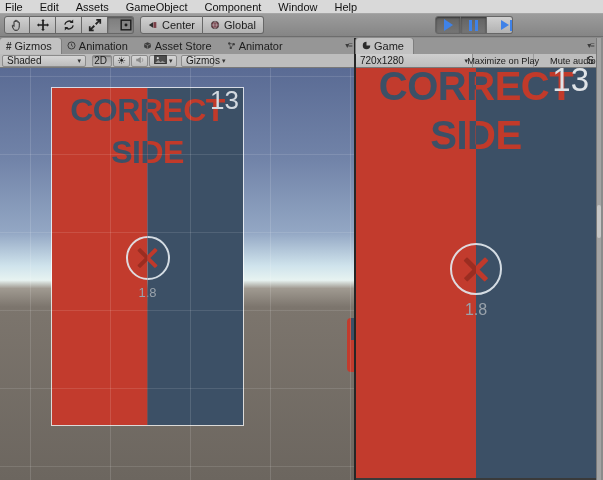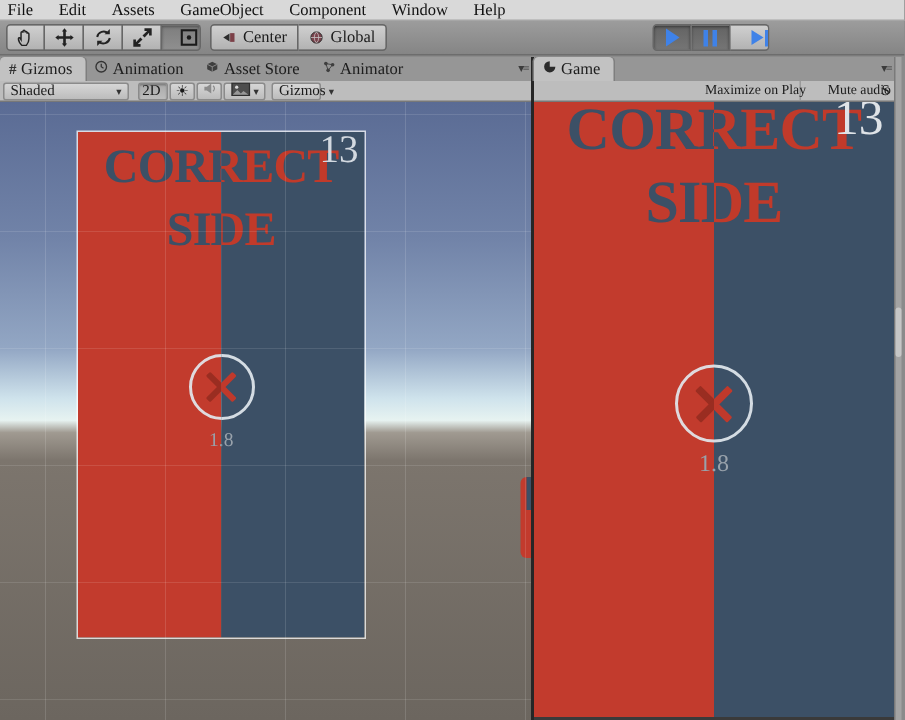--- a/index.html
+++ b/index.html
@@ -1,18 +1,18 @@
 <!DOCTYPE html>
 <html><head>
 <meta charset="utf-8">
 <style>
   * { margin:0; padding:0; box-sizing:border-box; }
   html,body { width:603px; height:480px; overflow:hidden; }
   body { font-family:"Liberation Sans","DejaVu Sans",sans-serif; font-size:11px; color:#1a1a1a; background:#8b8b8b; -webkit-font-smoothing:antialiased; }
-  .window { position:relative; width:603px; height:480px;font-family:Liberation Serif, serif; }
+  .window { position:relative; width:603px; height:480px; }
 
   
   .menubar { height:14px; background:#d9d9d9; border-bottom:1px solid #a6a6a6; display:flex; align-items:center; padding-left:5px; gap:17px; font-size:11px; color:#111; }
   .menubar span { cursor:default; }
 
   
   .toolbar { position:relative; height:23px; background:linear-gradient(#9c9c9c,#858585); border-bottom:1px solid #6d6d6d; }
   .btn-group { position:absolute; top:2px; display:flex; }
   .tbtn { width:26px; height:18px; background:linear-gradient(#d0d0d0,#b2b2b2); border:1px solid #676767; border-left:none; display:flex; align-items:center; justify-content:center; }
   .tbtn:first-child { border-left:1px solid #676767; border-radius:3px 0 0 3px;text-align:right; }
@@ -314,20 +314,24 @@
         <div class="tab active">
           <span class="glyph"><svg width="9" height="9" viewBox="0 0 12 12">
                 <path d="M11 6A5 5 0 1 1 6 1v5z" fill="#2b2b2b"></path>
               </svg></span>
           <span>Game</span>
         </div>
         <span class="panel-menu">▾≡</span>
       </div>
 
       <div class="viewbar">
+        <div class="res-dd">
+          <span>720x1280</span>
+          <span class="caret">▾</span>
+        </div>
         <div class="flatbtn" style="left:118px;width:60px;">
           <span style="transform:scale(.92);white-space:nowrap;">Maximize on Play</span>
         </div>
         <div class="flatbtn" style="left:192px;width:51px;">
           <span style="transform:scale(.92);white-space:nowrap;">Mute audio</span>
         </div>
         <div class="flatbtn" style="left:229px;width:11px;border-right:none;">
           <span>S</span>
         </div>
       </div>

